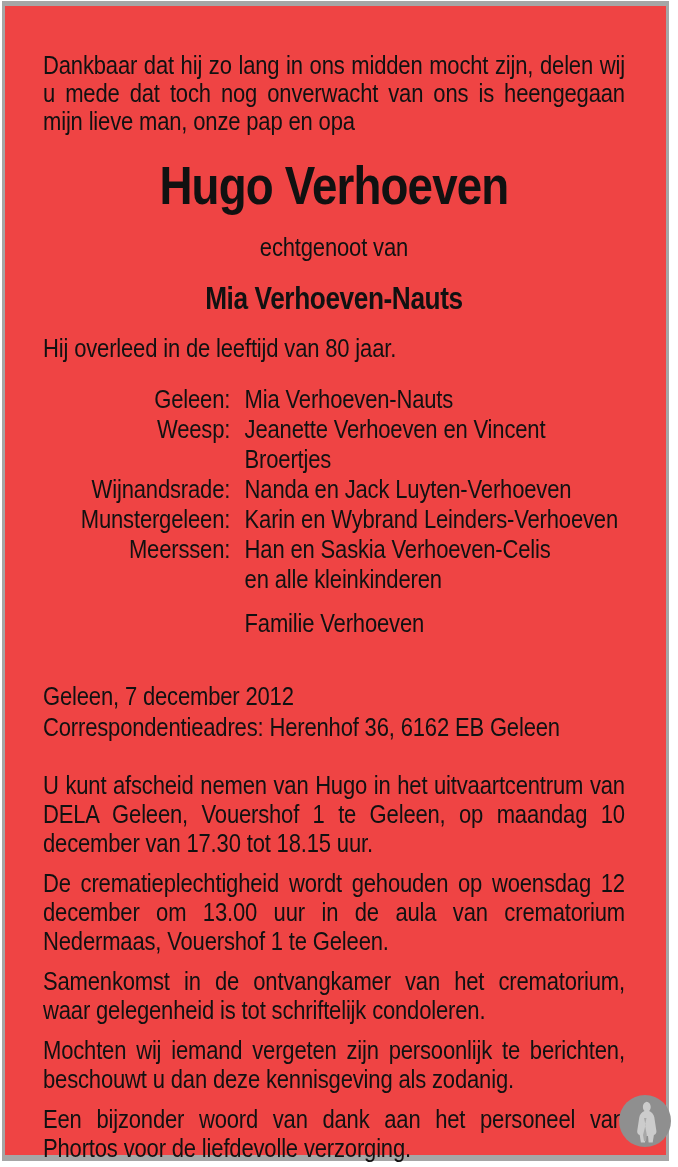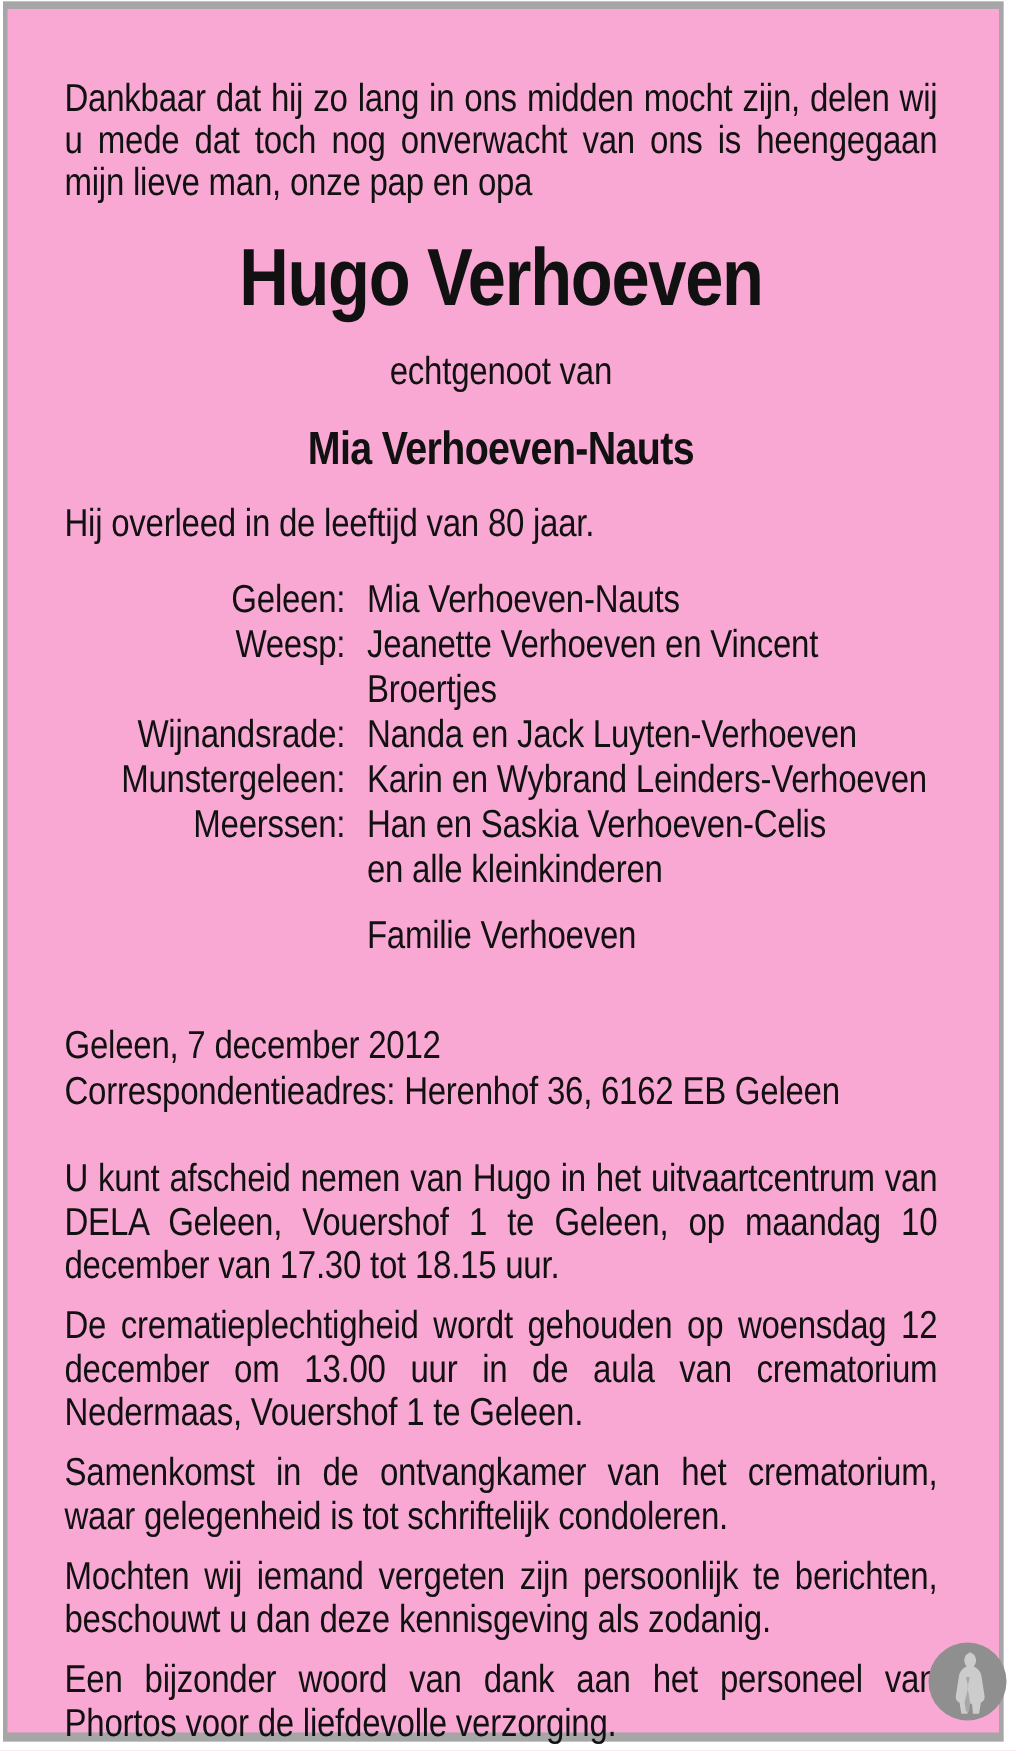--- a/index.html
+++ b/index.html
@@ -18,21 +18,21 @@
   .sheet {
     position: absolute;
     left: 2px;
     top: 1px;
     width: 667px;
     height: 1160px;
     box-sizing: border-box;
     border: 3px solid #a6a6a6;
     border-top-width: 5px;
     border-bottom-width: 6px;
-    background: #f9a8d4;
+    background: #ef4444;
   }
   .content {
     padding: 45px 0 0 38px;
   }
   
   .condensed {
     width: 687px;
     transform: scaleX(0.847);
     transform-origin: 0 0;
     letter-spacing: -0.2px;

